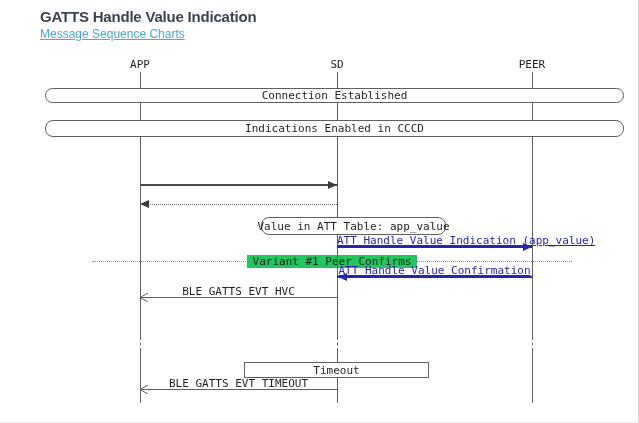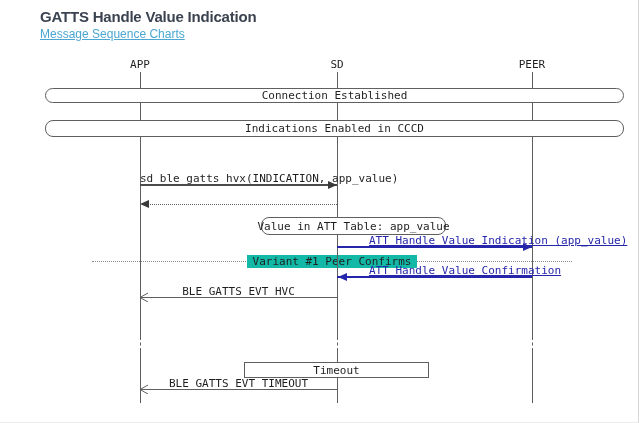--- a/index.html
+++ b/index.html
@@ -21,35 +21,35 @@
   .mono { font-family:"DejaVu Sans Mono","Liberation Mono",monospace; font-size:11px; color:#1f1f1f; }
   .entity { position:absolute; transform:translateX(-50%); top:58px; z-index:2; }
   .ll { position:absolute; width:0; border-left:1px solid #5f5f5f; z-index:2; }
   .ll.dash { border-left-style:dashed; }
   .box {
     position:absolute; background:#fff; border:1px solid #5f5f5f; z-index:3;
     display:flex; align-items:center; justify-content:center; white-space:nowrap;
   }
   .box.rounded { border-radius:8px; }
   .msg-label { position:absolute; text-align:center; z-index:4; white-space:nowrap; }
-  .msg-label.blue { color:#2626aa; text-decoration:underline; cursor:pointer;padding-left:32px; }
+  .msg-label.blue { color:#2626aa; text-decoration:underline; cursor:pointer; }
   .shaft { position:absolute; z-index:4; }
   .shaft.s2 { height:2px; background:#4a4a4a; }
   .shaft.s2.blue { background:#2626aa; }
   .shaft.s1 { height:0; border-top:1px solid #5f5f5f; }
   .shaft.dot { height:0; border-top:1px dotted #5f5f5f; }
   .head { position:absolute; width:0; height:0; z-index:5; }
   .head.right { border-top:4px solid transparent; border-bottom:4px solid transparent; border-left:9px solid #3a3a3a; }
   .head.left  { border-top:4px solid transparent; border-bottom:4px solid transparent; border-right:9px solid #3a3a3a; }
   .head.blue.right { border-left-color:#2626aa; }
   .head.blue.left  { border-right-color:#2626aa; }
   .chev { position:absolute; z-index:5; }
   .divider { position:absolute; height:12px; display:flex; align-items:center; justify-content:center; z-index:1; }
   .divline { position:absolute; left:0; right:0; top:6px; border-top:1px dotted #8a8a8a; }
-  .divlabel { position:relative; background:#14b8a6; padding:0 6px; z-index:1; white-space:nowrap; }
+  .divlabel { position:relative; background:#22c55e; padding:0 6px; z-index:1; white-space:nowrap; }
 </style>
 </head>
 <body>
 
 <div class="page">
 
   <div class="title">GATTS Handle Value Indication</div>
   <a class="crumb">Message Sequence Charts</a>
 
   <div class="canvas">
@@ -68,21 +68,20 @@
 
     <div class="ll" style="left:532px;top:72px;height:265px"></div>
     <div class="ll dash" style="left:532px;top:337px;height:14px"></div>
     <div class="ll" style="left:532px;top:351px;height:52px"></div>
 
     <div class="box rounded mono" style="left:45px;top:88px;width:579px;height:15px">Connection Established</div>
     <div class="box rounded mono" style="left:45px;top:120px;width:579px;height:17px">Indications Enabled in CCCD</div>
 
     <div class="box rounded mono" style="left:261px;top:217px;width:185px;height:18px">Value in ATT Table: app_value</div>
 
-    <div class="msg-label mono" style="left:140px;top:172px;width:197px">sd_ble_gatts_hvx(INDICATION, app_value)</div>
     <div class="shaft s2" style="left:140px;top:184px;width:197px"></div>
     <div class="head right" style="left:328px;top:181px"></div>
 
     <div class="shaft dot" style="left:140px;top:204px;width:197px"></div>
     <div class="head left" style="left:140px;top:200px"></div>
 
     <div class="msg-label mono blue" style="left:337px;top:234px;width:195px">ATT Handle Value Indication (app_value)</div>
     <div class="shaft s2 blue" style="left:337px;top:246px;width:195px"></div>
     <div class="head blue right" style="left:523px;top:243px"></div>
 

